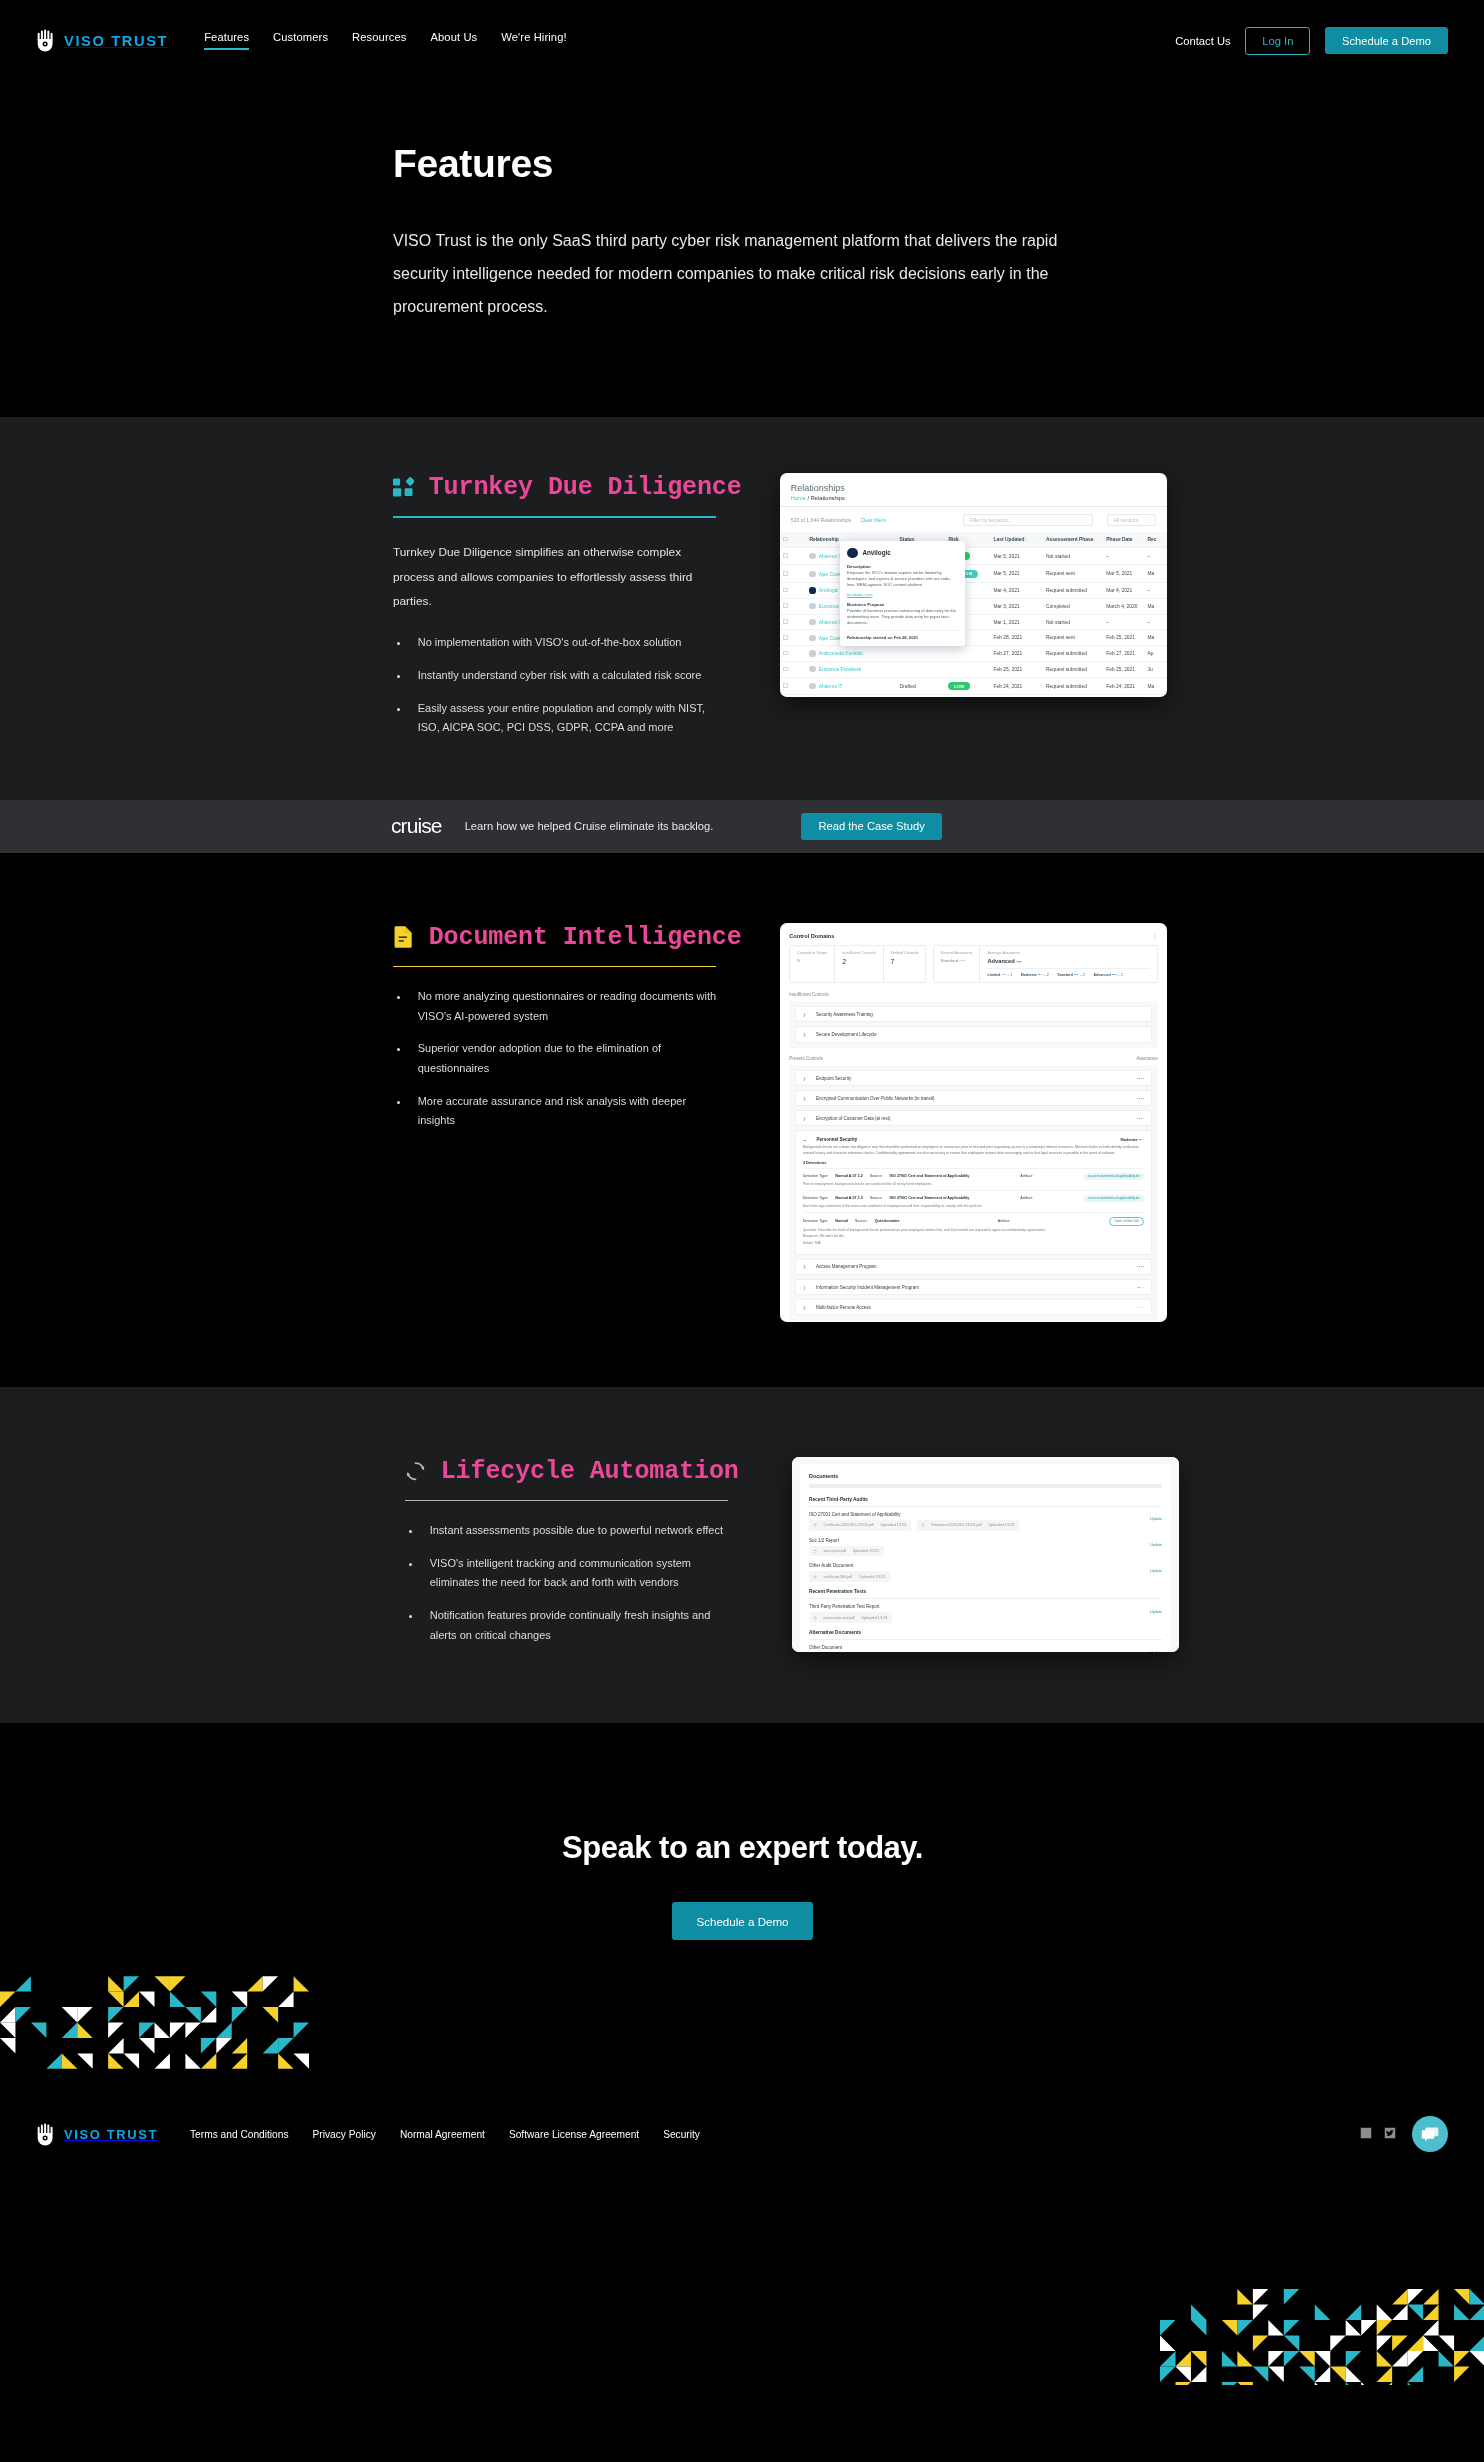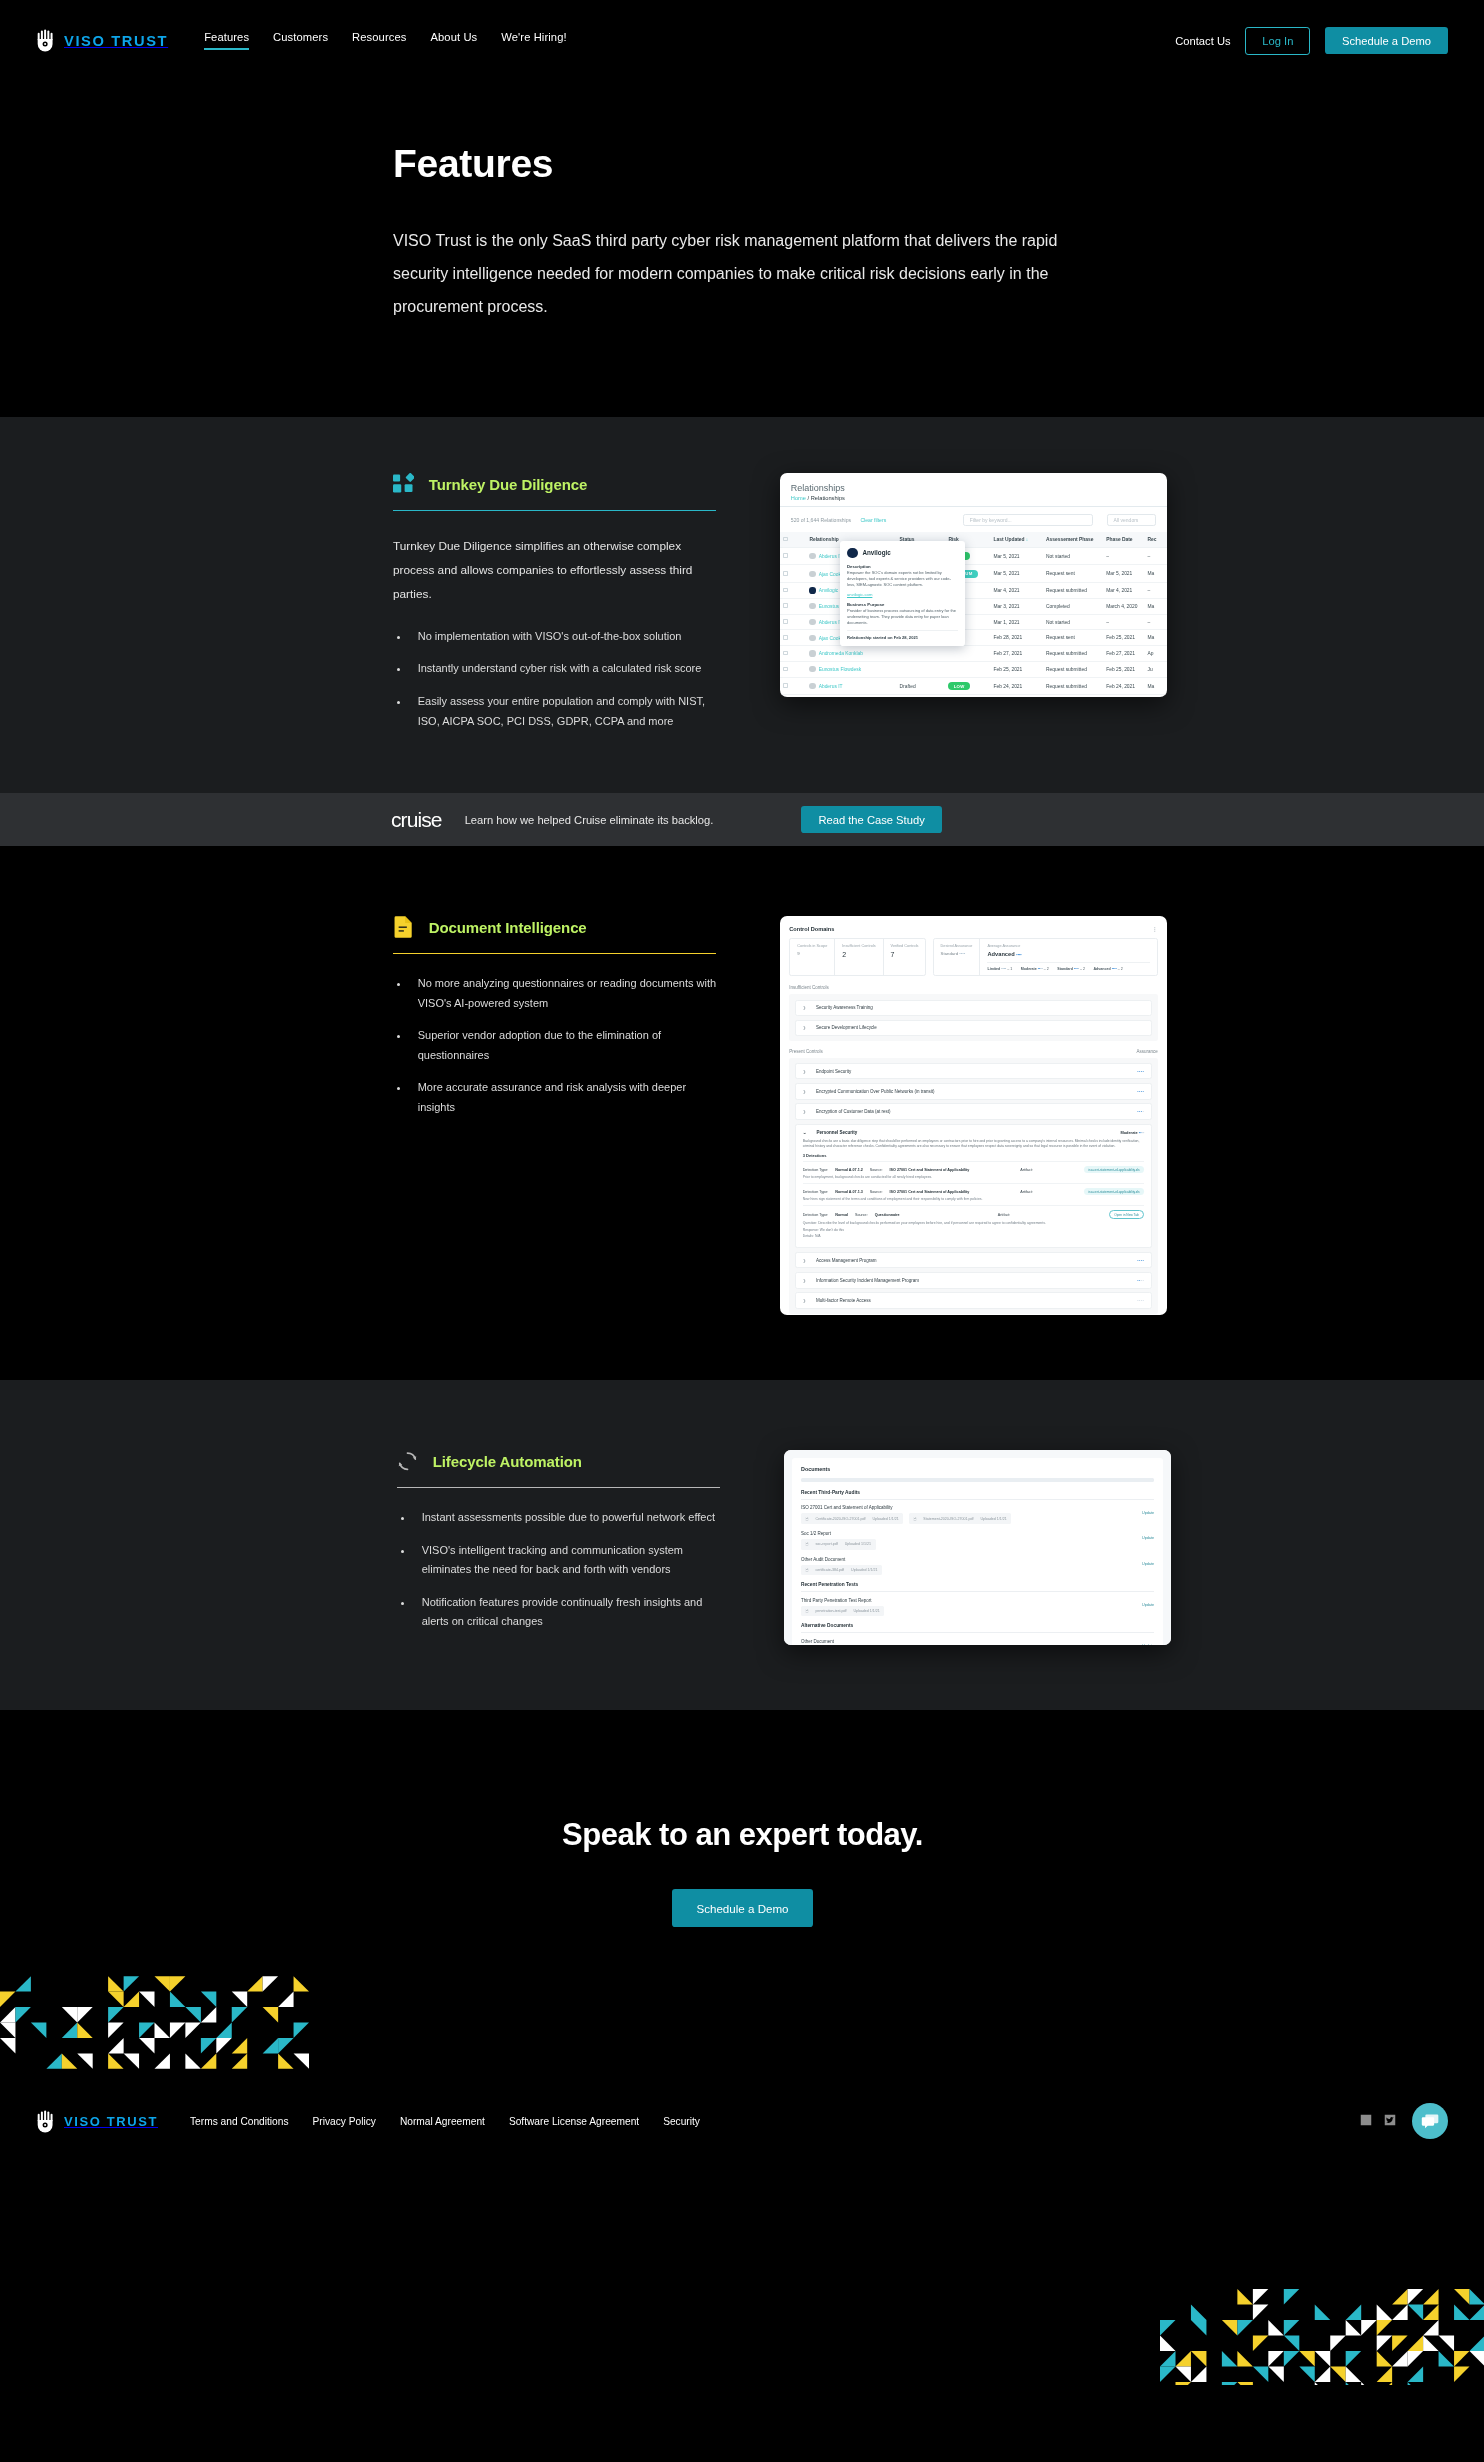--- a/index.html
+++ b/index.html
@@ -57,22 +57,23 @@
   
   .feature-section { display: block; position: relative; }
   .feature-inner {
     width: 1485px; padding: 0 0 0 393px; display: flex; gap: 62px;
     align-items: flex-start;
   }
   .feature-copy { width: 325px; flex: none; }
   .feature-head { display: flex; align-items: center; gap: 14.7px; }
   .feature-icon { width: 21px; height: 22.4px; flex: none; }
   .feature-title {
-    color: #bef264; font-size: 15px; font-weight: 700; letter-spacing: -0.1px;
+    color: #ec4899; font-size: 25px; font-weight: 700; letter-spacing: -0.1px;
     white-space: nowrap;
+    font-family: Liberation Mono, monospace;
   }
   .feature-rule { height: 1.5px; margin-top: 14px; width: 323px; }
   .feature-desc {
     color: #e3e3e3; font-size: 11.8px; line-height: 2.07; margin-top: 22.4px;
   }
   .feature-list { margin-top: 20px; padding-left: 17px; }
   .feature-list li {
     color: #dcdcdc; font-size: 11px; line-height: 1.78; margin-bottom: 13px;
     padding-left: 7.7px;
   }
@@ -606,21 +607,21 @@
               <span class="chev">❯</span>
               <span>Multi-factor Remote Access</span>
               <span class="rt" style="color:#c9d6e2">••••</span>
             </div>
         </div>
       </div>
     </div>
   </div>
 </section>
 
-<section class="feature-section sect-c" style="padding:70px 4px 65px;">
+<section class="feature-section sect-c" style="padding:70px 12px 65px;">
   <div class="feature-inner">
     <div class="feature-copy">
       <div class="feature-head">
         <svg class="feature-icon" viewBox="0 0 28 28">
           <path d="M14 3.2a10.8 10.8 0 0 1 10.4 8" stroke="#b7b7b7" stroke-width="2.3" fill="none" stroke-linecap="round"></path>
           <path d="M14 24.8A10.8 10.8 0 0 1 3.6 16.8" stroke="#b7b7b7" stroke-width="2.3" fill="none" stroke-linecap="round"></path>
           <path d="M21 9.5l3.8 2.2.9-4.4z" fill="#b7b7b7"></path>
           <path d="M7 18.5l-3.8-2.2-.9 4.4z" fill="#b7b7b7"></path>
         </svg>
         <div class="feature-title">Lifecycle Automation</div>

